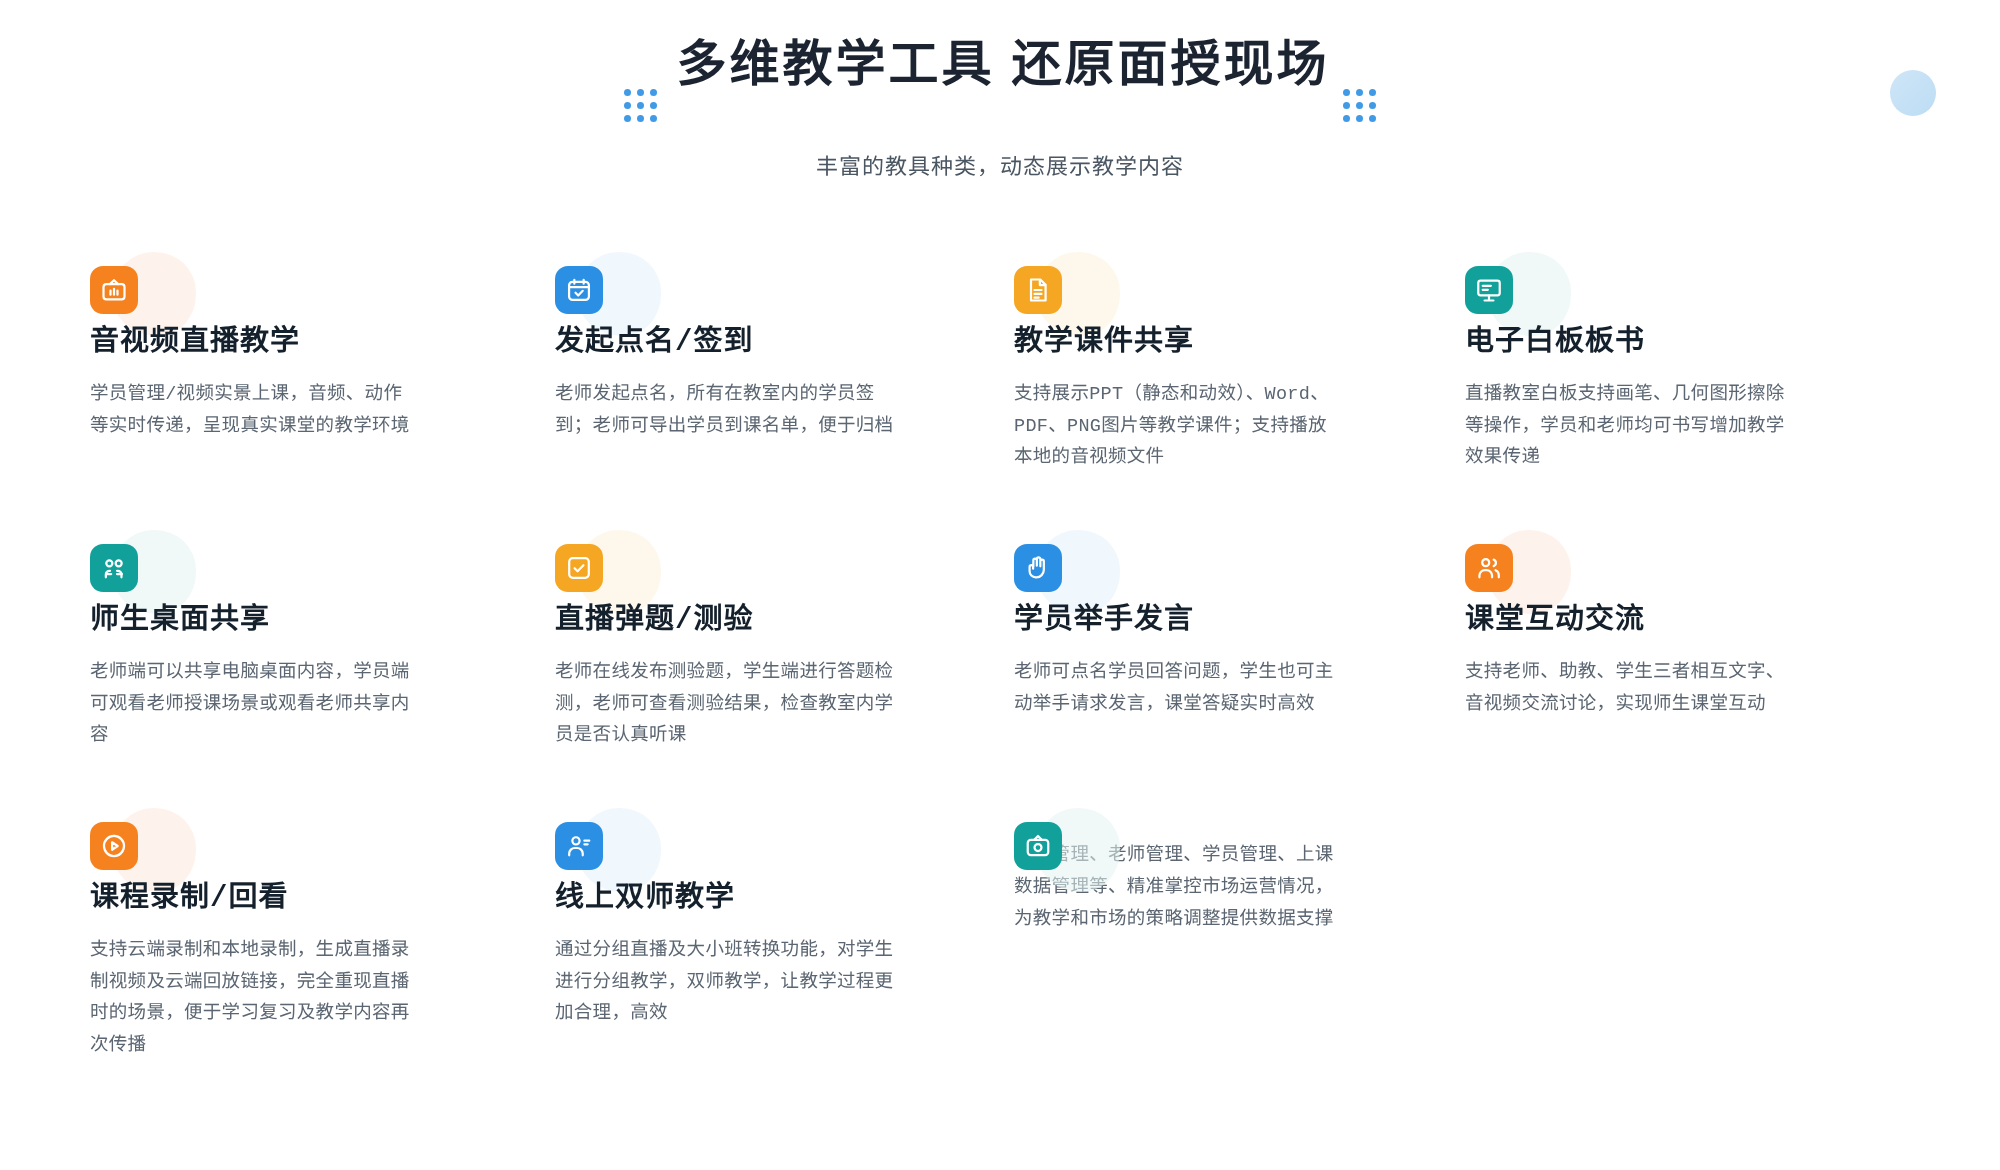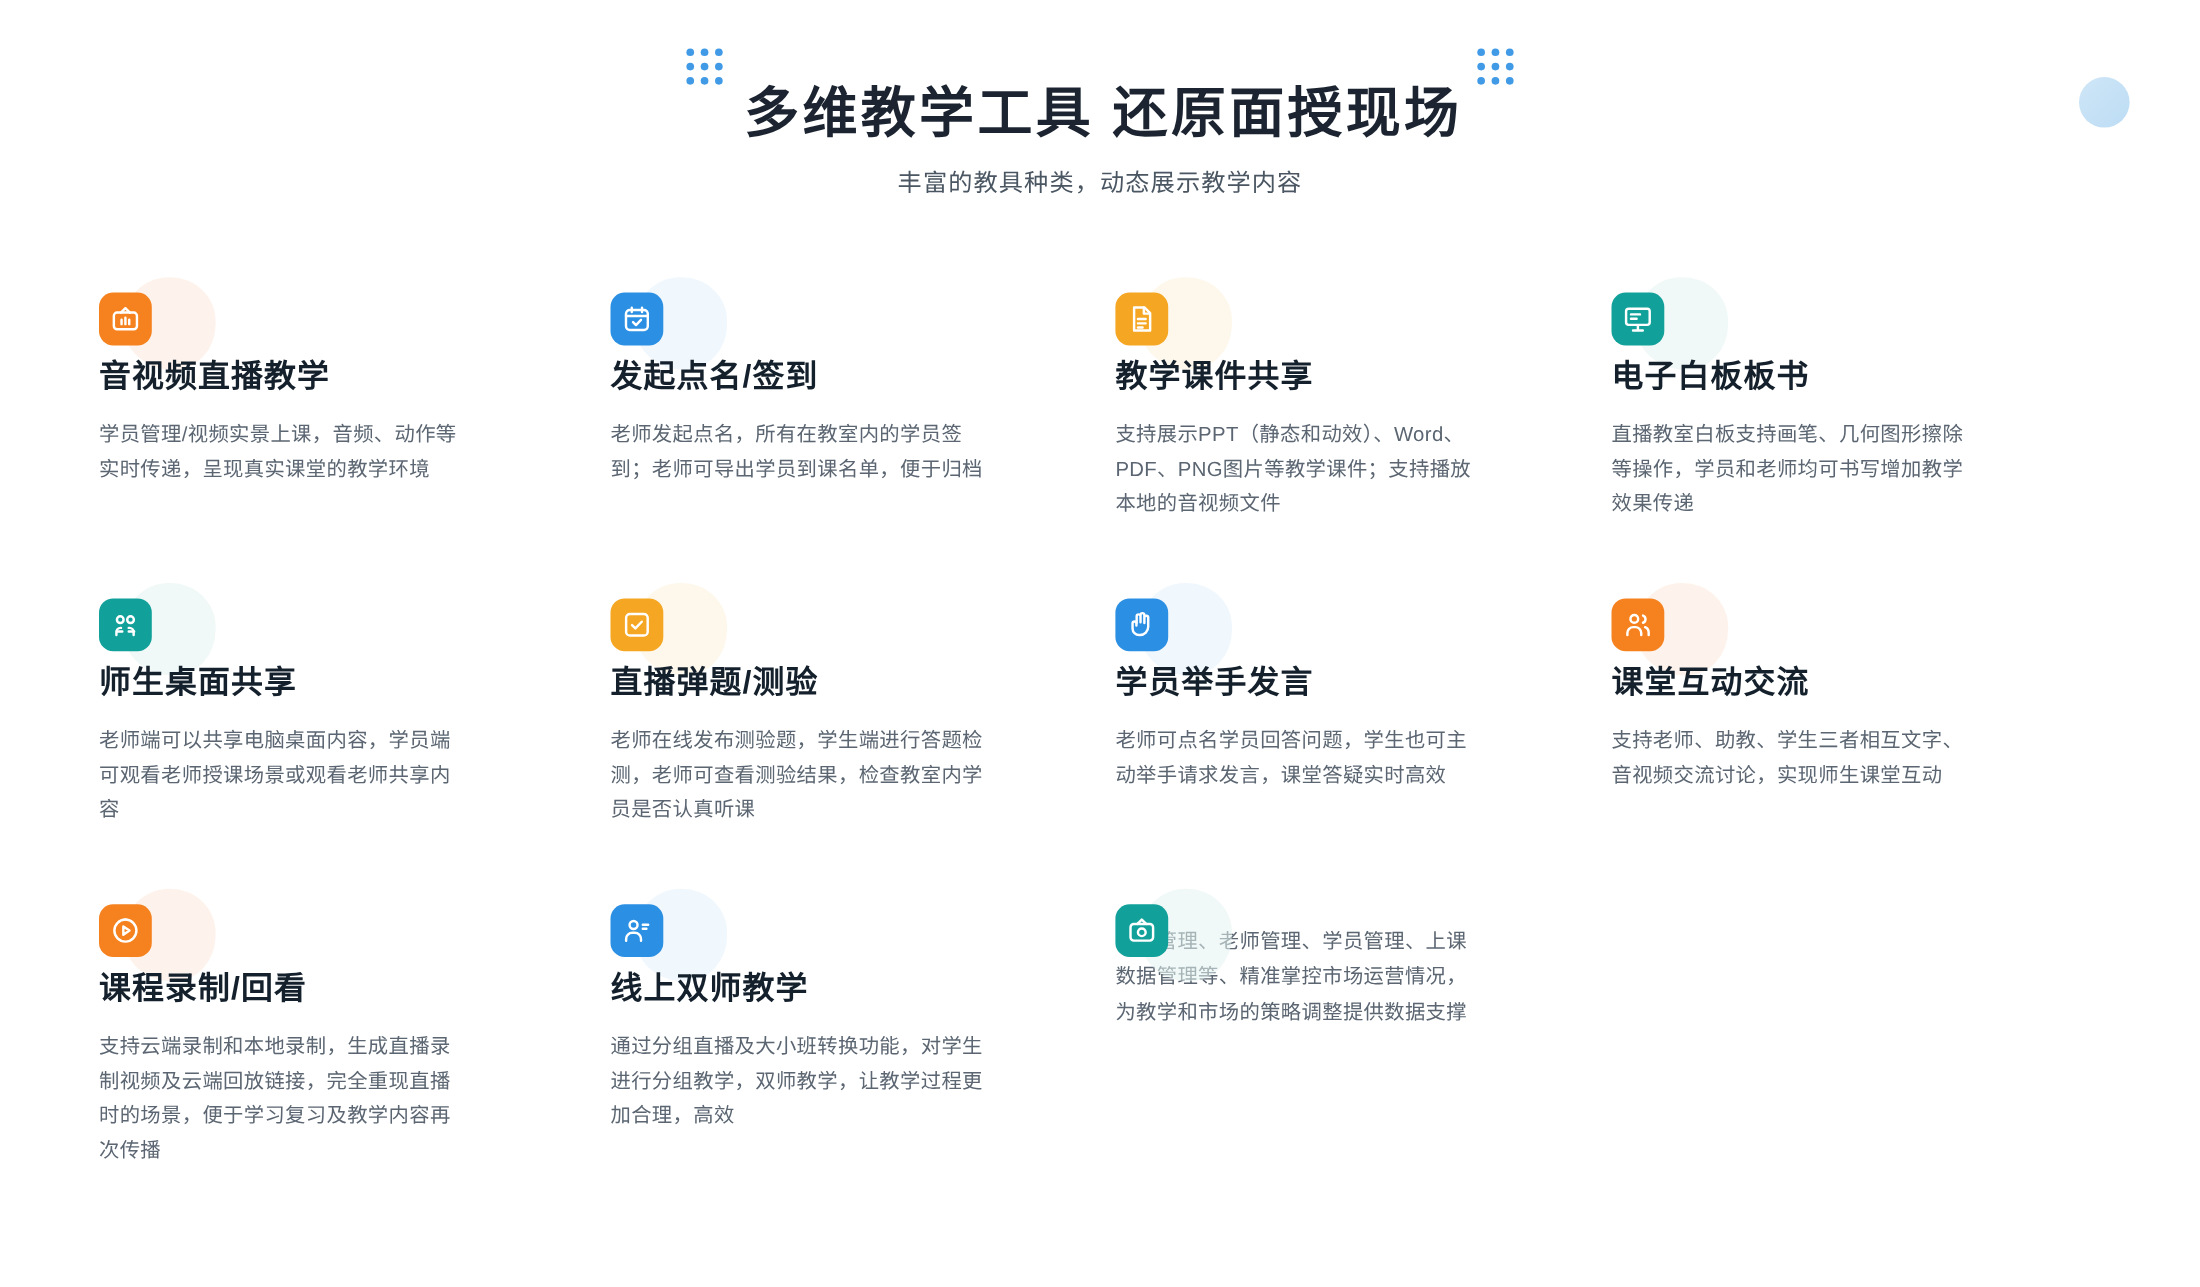--- a/index.html
+++ b/index.html
@@ -19,21 +19,21 @@
   }
 
   
   .header {
     padding-top: 44px;
     text-align: center;
     position: relative;
   }
   .title-row {
     display: flex;
-    align-items: flex-start;
+    align-items: flex-end;
     justify-content: center;
     gap: 0;
     position: relative;
     height: 78px;
   }
   .page-title {
     font-size: 50px;
     font-weight: bold;
     letter-spacing: 3px;
     color: #1b2430;
@@ -83,20 +83,21 @@
     display: grid;
     grid-template-columns: repeat(4, 1fr);
     row-gap: 68px;
     column-gap: 0;
   }
   .card {
     position: relative;
     padding-left: 96px;
     padding-right: 60px;
     min-height: 210px;
+    font-family: Liberation Mono, monospace;
   }
   .icon-wrap {
     position: absolute;
     left: 96px;
     top: 0;
     width: 48px;
     height: 48px;
     border-radius: 13px;
     display: flex;
     align-items: center;

